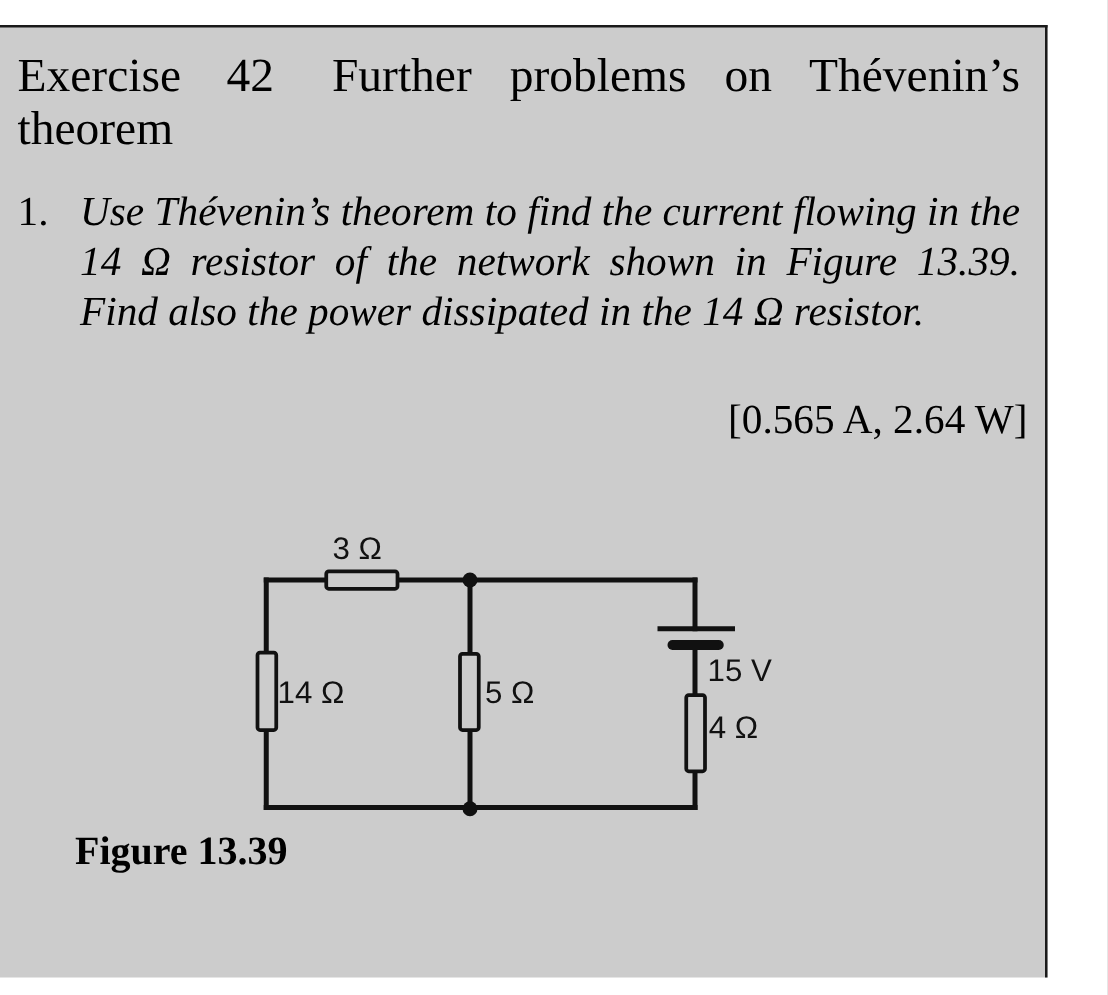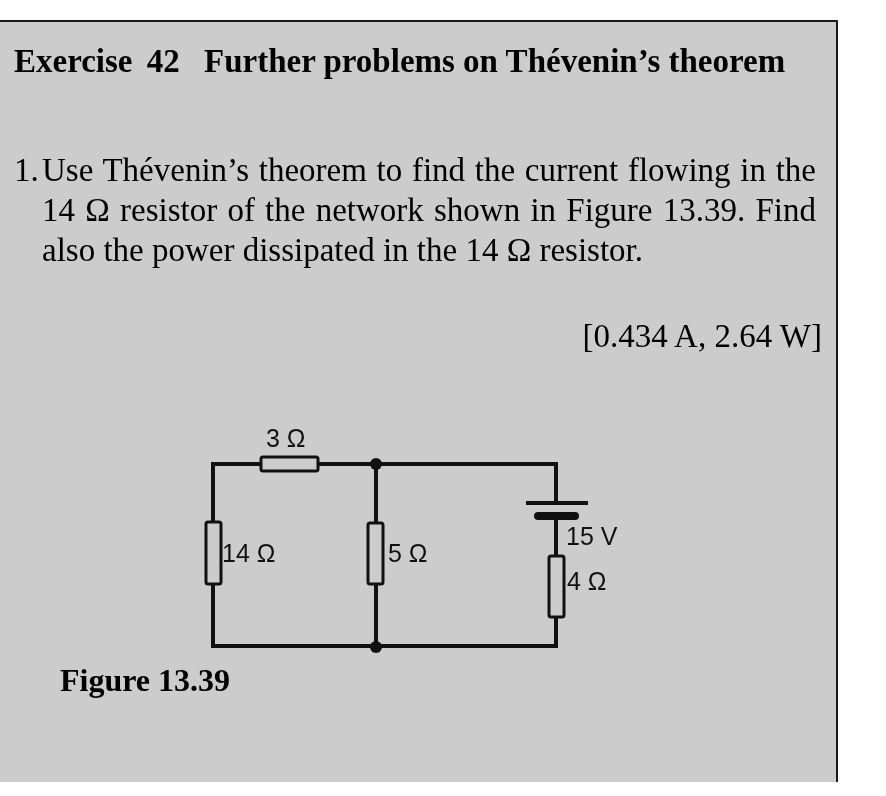--- a/index.html
+++ b/index.html
@@ -7,31 +7,31 @@
       width: 886px; height: 796px; background: #ffffff; position: relative; overflow: hidden;
       font-family: "Liberation Serif", "DejaVu Serif", serif; color: #000;
     }
     .box {
       position: absolute; left: -2px; top: 20px; width: 840px; height: 762px;
       background: #cccccc; border-top: 2px solid #1a1a1a; border-right: 2px solid #1a1a1a;
       box-sizing: border-box;
     }
     .heading {
       position: absolute; left: 14px; top: 40px; width: 802px;
-      font-weight: bold; font-size: 33px; line-height: 42px;
+      font-weight: normal; font-size: 38px; line-height: 42px;
       text-align: justify; text-align-last: left;
     }
     .heading .num { margin-left: 6px; margin-right: 16px; }
     .problem {
       position: absolute; left: 14px; top: 150px; width: 802px;
       font-size: 33px; line-height: 40px;
     }
     .problem .idx { position: absolute; left: 0; top: 0; }
     .problem .text {
-      display: block; margin-left: 28px; text-align: justify;
+      display: block; margin-left: 50px; text-align: justify; font-style: italic;
     }
     .answer {
       position: absolute; right: 64px; top: 316px; font-size: 33px; line-height: 40px;
     }
     .figure { position: absolute; left: 0; top: 0; width: 886px; height: 796px; }
     .caption {
       position: absolute; left: 60px; top: 660px; font-weight: bold; font-size: 32px; line-height: 40px;
     }
     .lbl { font-family: "Liberation Sans", "DejaVu Sans", sans-serif; font-size: 25px; fill: #111; }
   </style>
@@ -44,21 +44,21 @@
   <span>Exercise</span>
   <span class="num">42</span>
   <span>Further problems on Thévenin’s theorem</span>
 </div>
 
 <div class="problem">
   <span class="idx">1.</span>
   <span class="text">Use Thévenin’s theorem to find the current flowing in the 14 Ω resistor of the network shown in Figure 13.39. Find also the power dissipated in the 14 Ω resistor.</span>
 </div>
 
-<div class="answer">[0.434 A, 2.64 W]</div>
+<div class="answer">[0.565 A, 2.64 W]</div>
 
 <svg class="figure" viewBox="0 0 886 796" width="886" height="796">
   <g stroke="#111" stroke-width="4" fill="none" stroke-linecap="square">
 
     <line x1="213" y1="464" x2="260" y2="464"></line>
     <line x1="318" y1="464" x2="556" y2="464"></line>
 
     <line x1="213" y1="464" x2="213" y2="522"></line>
     <line x1="213" y1="584" x2="213" y2="646"></line>
 

